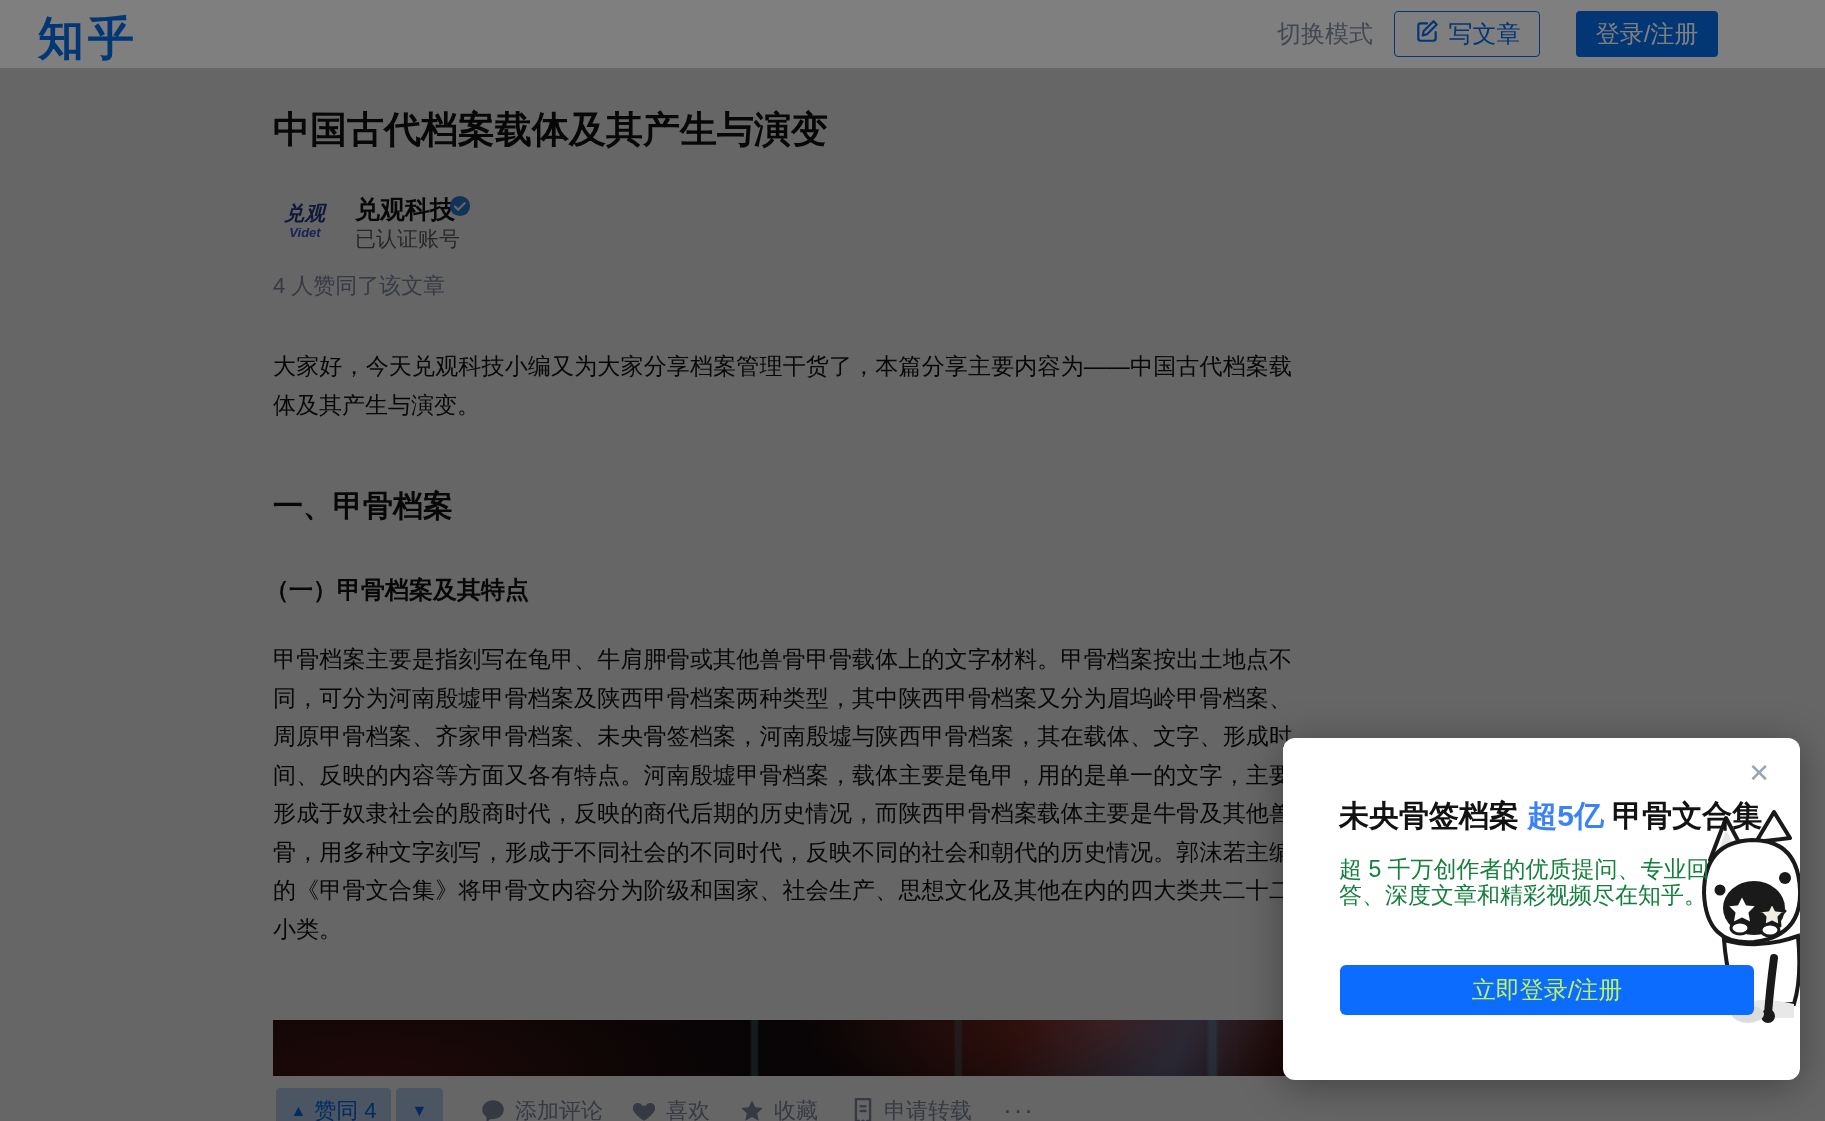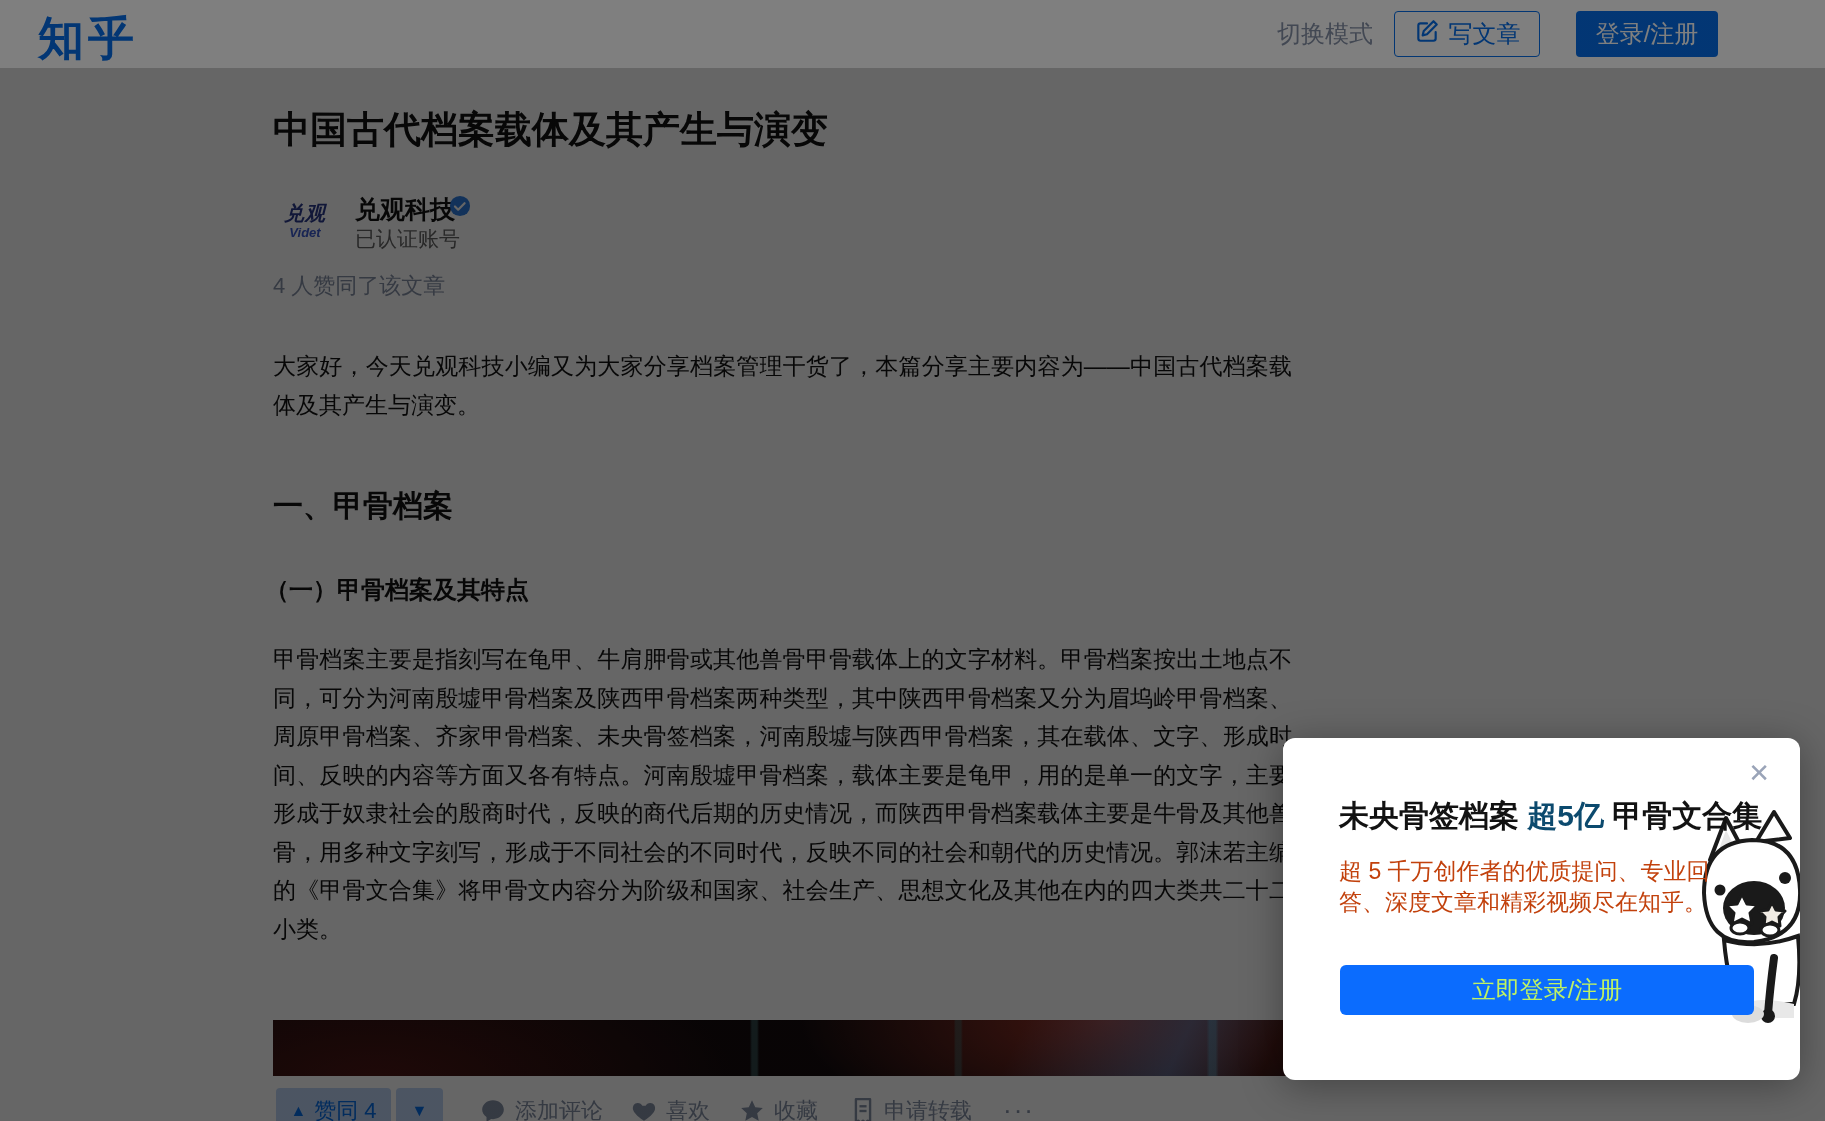--- a/index.html
+++ b/index.html
@@ -56,22 +56,22 @@
 
   
   #dim-overlay { position:absolute; inset:0; z-index:50;
     background:linear-gradient(to bottom, rgba(0,0,0,0.50) 0px, rgba(0,0,0,0.50) 68px, rgba(0,0,0,0.60) 68px, rgba(0,0,0,0.60) 100%); }
 
   
   #login-modal { position:absolute; left:1283px; top:738px; width:517px; height:342px; background:#fff; border-radius:12px;
     box-shadow:0 6px 40px rgba(0,0,0,0.35); z-index:100; overflow:hidden; }
   #modal-close { position:absolute; right:30px; top:22px; font-size:26px; color:#9aa4b8; line-height:1; cursor:pointer; z-index:3; }
   #modal-title { position:absolute; left:56px; top:58px; font-size:30px; font-weight:bold; color:#121212; white-space:nowrap; z-index:2; }
-  #modal-title .hl { color:#0c4a6e; }
-  #modal-body { position:absolute; left:56px; top:118px; width:402px; font-size:23px; line-height:31px; color:#c2410c; z-index:2; }
+  #modal-title .hl { color:#3b82f6; }
+  #modal-body { position:absolute; left:56px; top:118px; width:402px; font-size:23px; line-height:26px; color:#15803d; z-index:2; }
   #modal-cta { position:absolute; left:57px; top:227px; width:414px; height:50px; background:#0B6CFE; color:#bef264; border:none;
     border-radius:6px; font-size:24px; display:flex; align-items:center; justify-content:center; cursor:pointer; z-index:2; }
   #mascot { position:absolute; right:-6px; top:70px; width:116px; height:250px; z-index:1; }
 </style>
 </head>
 <body>
 
 <div id="stage">
 
   <div id="header">

